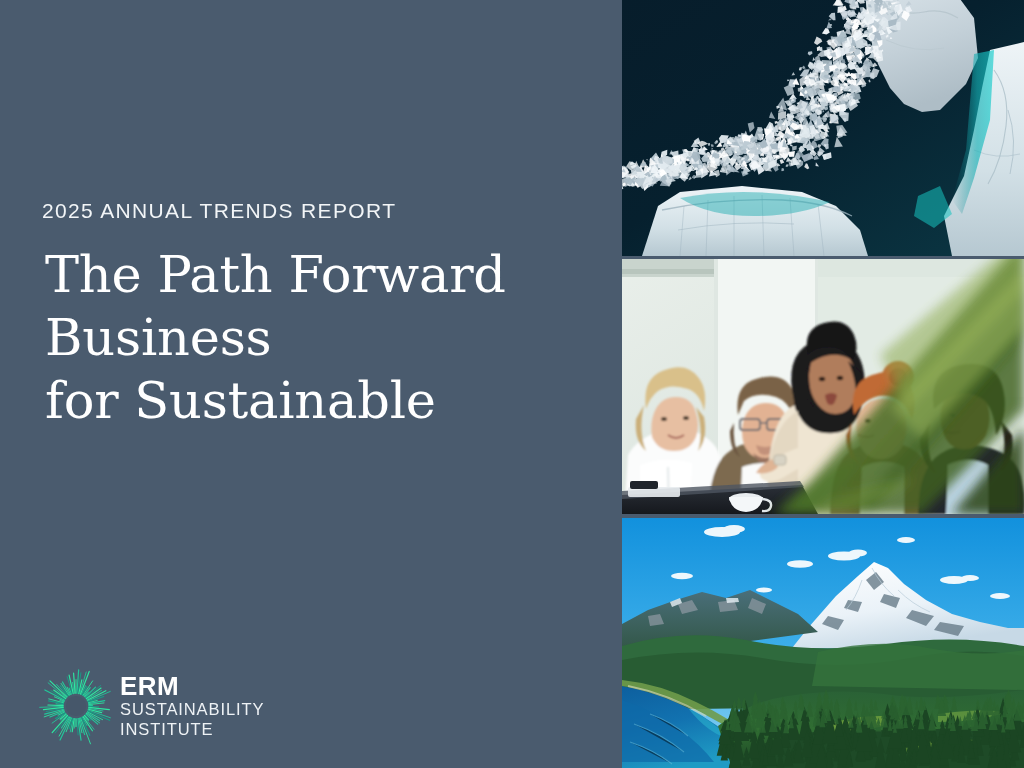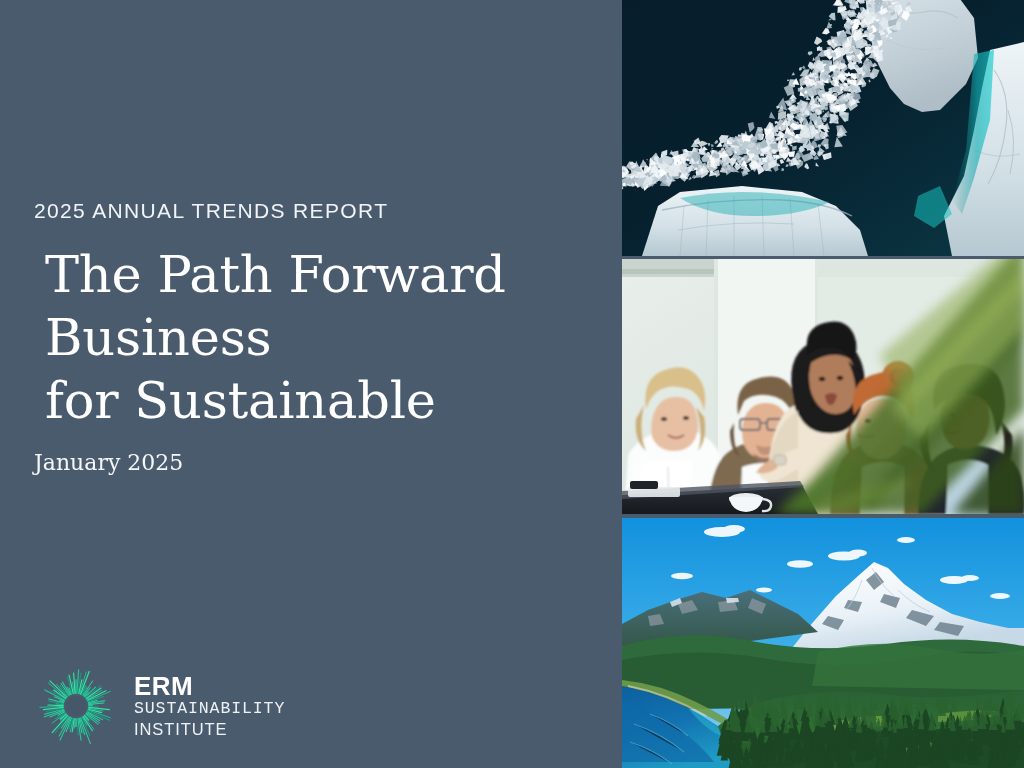--- a/index.html
+++ b/index.html
@@ -18,21 +18,21 @@
   
   .left-panel {
     position:relative;
     width:622px;
     height:768px;
     flex:0 0 622px;
     background:#4a5b6e;
   }
   .eyebrow {
     position:absolute;
-    left:34px; top:199px;
+    left:42px; top:199px;
     font-family:"Liberation Sans", sans-serif;
     font-size:21px;
     font-weight:500;
     letter-spacing:1.35px;
     color:#f2f5f7;
     white-space:nowrap;
   }
   .title {
     position:absolute;
     left:33px; top:243px;
@@ -53,32 +53,31 @@
     font-size:22px;
     font-weight:400;
     color:#f4f6f8;
   }
 
   
   .logo {
     position:absolute;
     left:32px; top:662px;
     display:flex;
-    gap:14px;
   }
   .logo-mark { width:88px; height:88px; display:block; }
   .logo-word { display:flex; flex-direction:column; justify-content:center; }
   .logo-erm {
     font-family:"Liberation Sans", sans-serif;
     font-size:26px; font-weight:700;
     letter-spacing:0.4px;
     color:#ffffff; line-height:26px;
   }
   .logo-sus {
-    font-family:Liberation Mono, monospace;
+    font-family:Liberation Sans, sans-serif;
     font-size:16.5px; font-weight:400;
     letter-spacing:0.9px;
     color:#eef2f5; line-height:20px;
   }
   .logo-inst {
     font-family:"Liberation Sans", sans-serif;
     font-size:16.5px; font-weight:400;
     letter-spacing:0.9px;
     color:#eef2f5; line-height:20px;
   }
@@ -107,21 +106,20 @@
   <div class="left-panel">
 
     <div class="eyebrow">2025 ANNUAL TRENDS REPORT</div>
 
     <h1 class="title">
       <span class="line">The Path Forward</span>
       <span class="line">Business</span>
       <span class="line">for Sustainable</span>
     </h1>
 
-    <div class="date">January 2025</div>
 
     <div class="logo">
       <span class="logo-mark-wrap">
         <svg class="logo-mark" viewBox="0 0 100 100" aria-hidden="true">
           <g id="burst">
               <line x1="50.00" y1="35.50" x2="50.00" y2="20.00" stroke="#2ee6a0" stroke-width="1.00" stroke-linecap="round"></line>
               <line x1="51.06" y1="35.54" x2="53.01" y2="8.93" stroke="#22c79a" stroke-width="1.35" stroke-linecap="round"></line>
               <line x1="52.11" y1="35.65" x2="55.55" y2="12.31" stroke="#159e86" stroke-width="1.00" stroke-linecap="round"></line>
               <line x1="53.15" y1="35.85" x2="56.62" y2="20.28" stroke="#2ee6a0" stroke-width="1.35" stroke-linecap="round"></line>
               <line x1="54.18" y1="36.11" x2="61.61" y2="11.43" stroke="#22c79a" stroke-width="1.00" stroke-linecap="round"></line>

